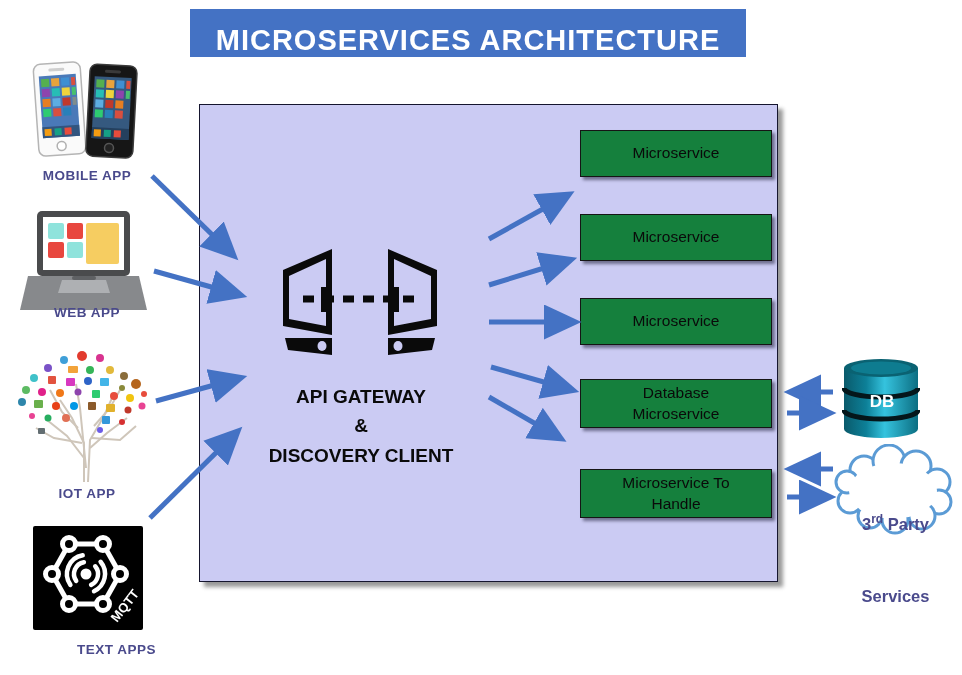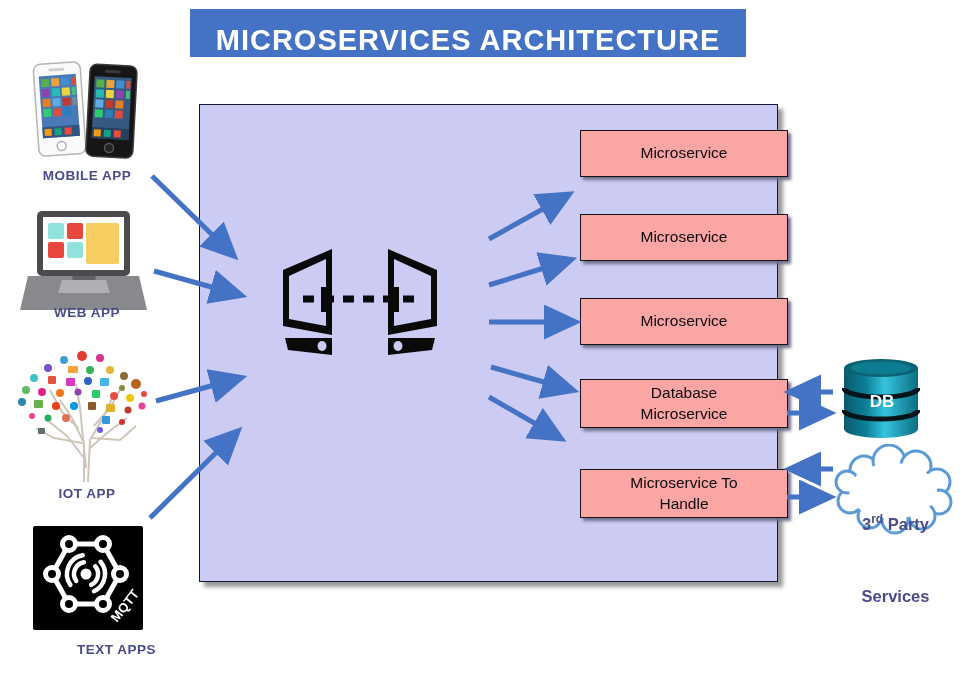--- a/index.html
+++ b/index.html
@@ -10,21 +10,21 @@
     background:#4472C4; color:#ffffff; display:flex; align-items:flex-end; justify-content:center;
     font-size:29px; font-weight:bold; letter-spacing:1px; }
 
   .panel { position:absolute; left:199px; top:104px; width:579px; height:478px;
     background:#CBCBF3; border:1px solid #15152e; box-shadow:5px 5px 4px #9a9a9a; }
 
   .gw-icon { position:absolute; left:283px; top:249px; }
   .gw-caption { position:absolute; left:237px; top:382px; width:248px; text-align:center;
     font-size:19px; line-height:1.55; font-weight:bold; color:#0a0a0a; }
 
-  .svc { position:absolute; left:580px; width:208px; height:47px; background:#fca5a5;
+  .svc { position:absolute; left:580px; width:192px; height:47px; background:#15803d;
     border:1.5px solid #151515; box-shadow:3px 3px 3px #6f6f8f;
     display:flex; flex-direction:column; align-items:center; justify-content:center;
     font-size:15.5px; color:#0a0a0a; line-height:1.35; }
   .svc span { display:block; }
   .svc1{top:130px;} .svc2{top:214px;} .svc3{top:298px;} .svc4{top:379px;height:49px;} .svc5{top:469px;height:49px;}
 
   .client-label { position:absolute; left:18px; width:138px; text-align:center;
     font-size:13.5px; font-weight:bold; color:#4A4A8C; letter-spacing:.5px; }
   .lbl-mobile{top:168px;} .lbl-web{top:305px;} .lbl-iot{top:486px;} .lbl-text{top:642px;text-align:right;}
 
@@ -52,20 +52,25 @@
     <path fill="#0a0a0a" fill-rule="evenodd" d="M105,0 L105,86 L154,77 L154,21 Z M111,10 L111,77 L148,70 L148,27 Z"></path>
     <path fill="#0a0a0a" d="M2,89 L49,89 L49,106 L5,101 Z"></path>
     <path fill="#0a0a0a" d="M152,89 L105,89 L105,106 L149,101 Z"></path>
     <ellipse cx="39" cy="97" rx="4.5" ry="5" fill="#CBCBF3"></ellipse>
     <ellipse cx="115" cy="97" rx="4.5" ry="5" fill="#CBCBF3"></ellipse>
     <line x1="20" y1="50" x2="134" y2="50" stroke="#0a0a0a" stroke-width="7" stroke-dasharray="11 9"></line>
     <rect x="38" y="38" width="7" height="25" fill="#0a0a0a"></rect>
     <rect x="109" y="38" width="7" height="25" fill="#0a0a0a"></rect>
   </svg>
 
+  <div class="gw-caption">
+    <div>API GATEWAY</div>
+    <div>&amp;</div>
+    <div>DISCOVERY CLIENT</div>
+  </div>
 
   <div class="svc svc1">
     <span>Microservice</span>
   </div>
   <div class="svc svc2">
     <span>Microservice</span>
   </div>
   <div class="svc svc3">
     <span>Microservice</span>
   </div>

